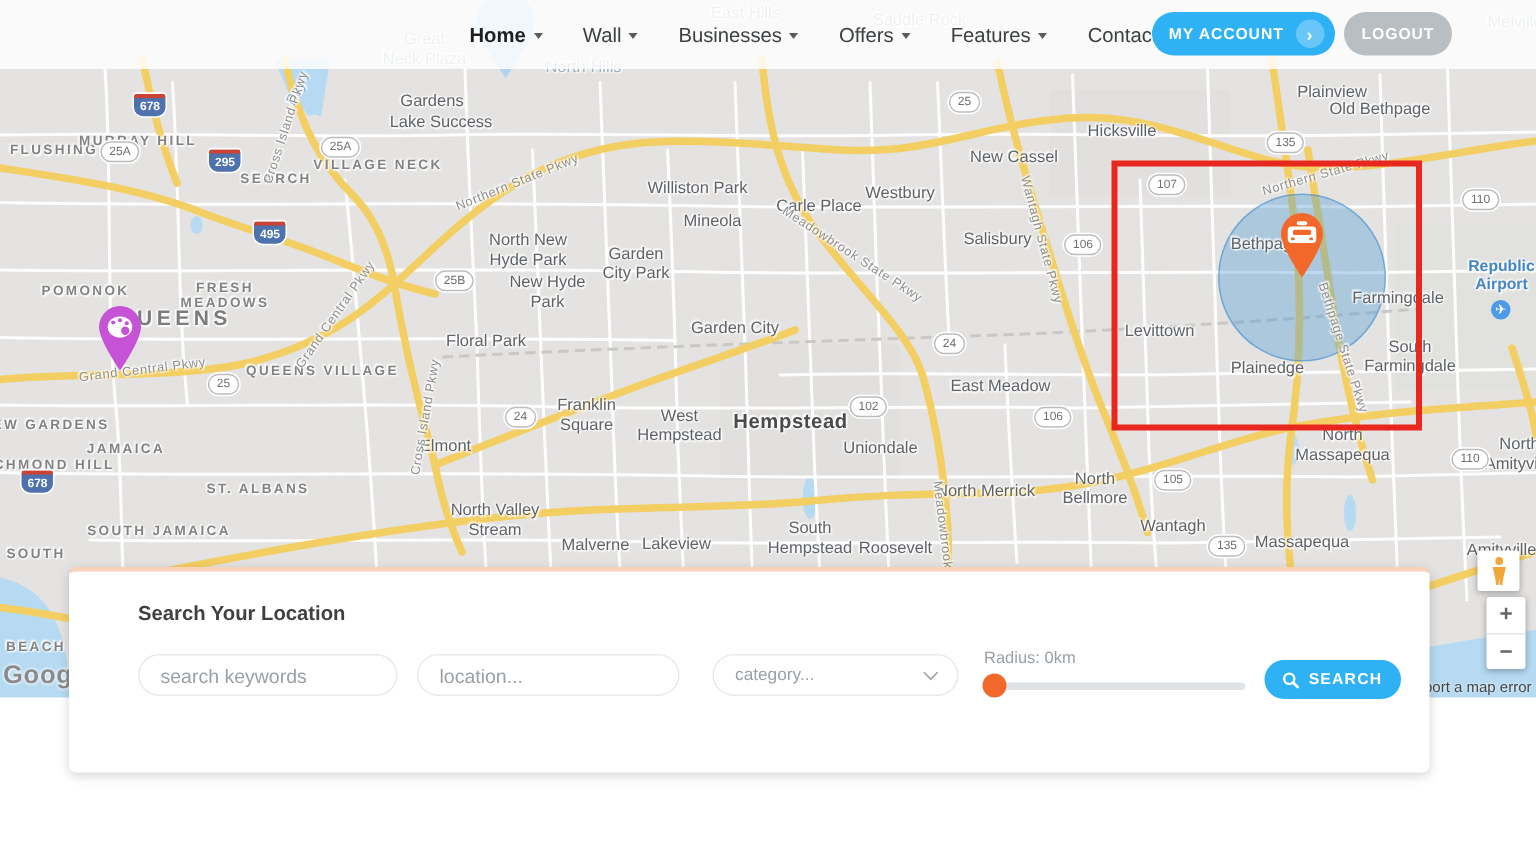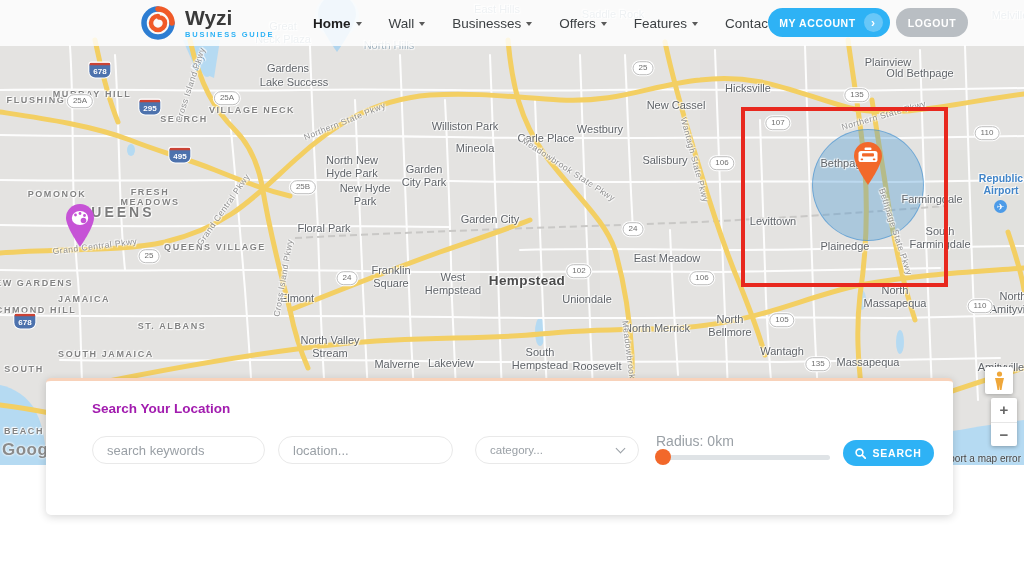--- a/index.html
+++ b/index.html
@@ -54,31 +54,31 @@
   .pill{position:absolute;top:8px;height:29px;border-radius:15px;display:flex;align-items:center;
       justify-content:center;font-size:10.5px;font-weight:bold;letter-spacing:.6px;color:#fff;cursor:pointer;}
   .pill.account{left:768px;width:118px;background:#2eb2f5;padding-left:4px;}
   .pill.logout{left:896px;width:72px;background:#b9bec3;}
   .acc-chev{width:19px;height:19px;border-radius:50%;background:rgba(255,255,255,.28);display:flex;
       align-items:center;justify-content:center;font-size:12px;margin-left:8px;font-weight:bold;}
 
   
   .panel{position:absolute;left:46px;top:378px;width:907px;height:134px;background:#fff;z-index:30;
       border-radius:5px;border-top:3px solid #f8d2ba;box-shadow:0 2px 8px rgba(0,0,0,.16);}
-  .panel-title{position:absolute;left:46px;top:20px;font-size:13.5px;font-weight:bold;color:#a21caf;}
+  .panel-title{position:absolute;left:46px;top:20px;font-size:13.5px;font-weight:bold;color:#404040;}
   .pin-input{position:absolute;top:55px;height:28px;border:1px solid #e9e9e9;border-radius:15px;
       font-size:13px;color:#555;padding:0 14px;outline:none;background:#fff;box-sizing:border-box;
       font-family:"Liberation Sans",sans-serif;}
   .pin-input::placeholder{color:#9aa0a6;}
   .fake-select{position:absolute;left:429px;top:55px;width:164px;height:28px;border:1px solid #e9e9e9;
       border-radius:15px;display:flex;align-items:center;justify-content:space-between;padding:0 14px;
       box-sizing:border-box;color:#9aa0a6;font-size:11.5px;cursor:pointer;background:#fff;gap:10px;}
   .chev{width:6px;height:6px;border-right:1.5px solid #9aa0a6;border-bottom:1.5px solid #9aa0a6;
       transform:rotate(45deg);margin-top:-3px;}
-  .radius-label{position:absolute;left:610px;top:52px;font-size:14px;color:#9aa0a6;}
+  .radius-label{position:absolute;left:610px;top:52px;font-size:11px;color:#9aa0a6;}
   .slider-track{position:absolute;left:611px;top:74px;width:173px;height:5px;border-radius:3px;background:#dfe3e6;cursor:pointer;}
   .slider-handle{position:absolute;top:-6px;width:16px;height:16px;border-radius:50%;background:#f2682a;cursor:pointer;}
   .search-btn{position:absolute;left:797px;top:59px;width:91px;height:26px;border-radius:14px;background:#2eb2f5;
       display:flex;align-items:center;justify-content:center;gap:6px;color:#fff;font-size:10.5px;
       font-weight:bold;letter-spacing:.8px;cursor:pointer;border:none;}
 </style>
 </head>
 <body>
 
 <div class="stage">
@@ -293,31 +293,20 @@
         <path d="M2,7 L11,7 L9.5,13 L8.5,19 L6.9,19 L6.5,14 L6.1,19 L4.5,19 L3.5,13 Z" fill="#efa73a"></path>
       </svg>
     </div>
     <div class="ctrlbox zoombox">
       <div class="zbtn">+</div>
       <div class="zbtn">−</div>
     </div>
   </div>
 
   <div class="navbar">
-    <div class="logo">
-      <svg width="36" height="36" viewBox="0 0 36 36">
-        <path d="M18,4 A14,14 0 1 0 32,18" stroke="#2d7dd2" stroke-width="5.5" fill="none" stroke-linecap="round"></path>
-        <path d="M32,18 A14,14 0 0 0 18,4" stroke="#f05a28" stroke-width="5.5" fill="none" stroke-linecap="round"></path>
-        <path d="M18,11 A7,7 0 1 0 25,18 C25,14.5 22,12 19,12.5" stroke="#f05a28" stroke-width="4.5" fill="none" stroke-linecap="round"></path>
-      </svg>
-      <div class="logo-txt">
-        <div class="logo-name">Wyzi</div>
-        <div class="logo-tag">BUSINESS GUIDE</div>
-      </div>
-    </div>
     <div class="nav-items">
       <div class="nav-item active">
         <span>Home</span>
         <span class="caret"></span>
       </div>
       <div class="nav-item">
         <span>Wall</span>
         <span class="caret"></span>
       </div>
       <div class="nav-item">

